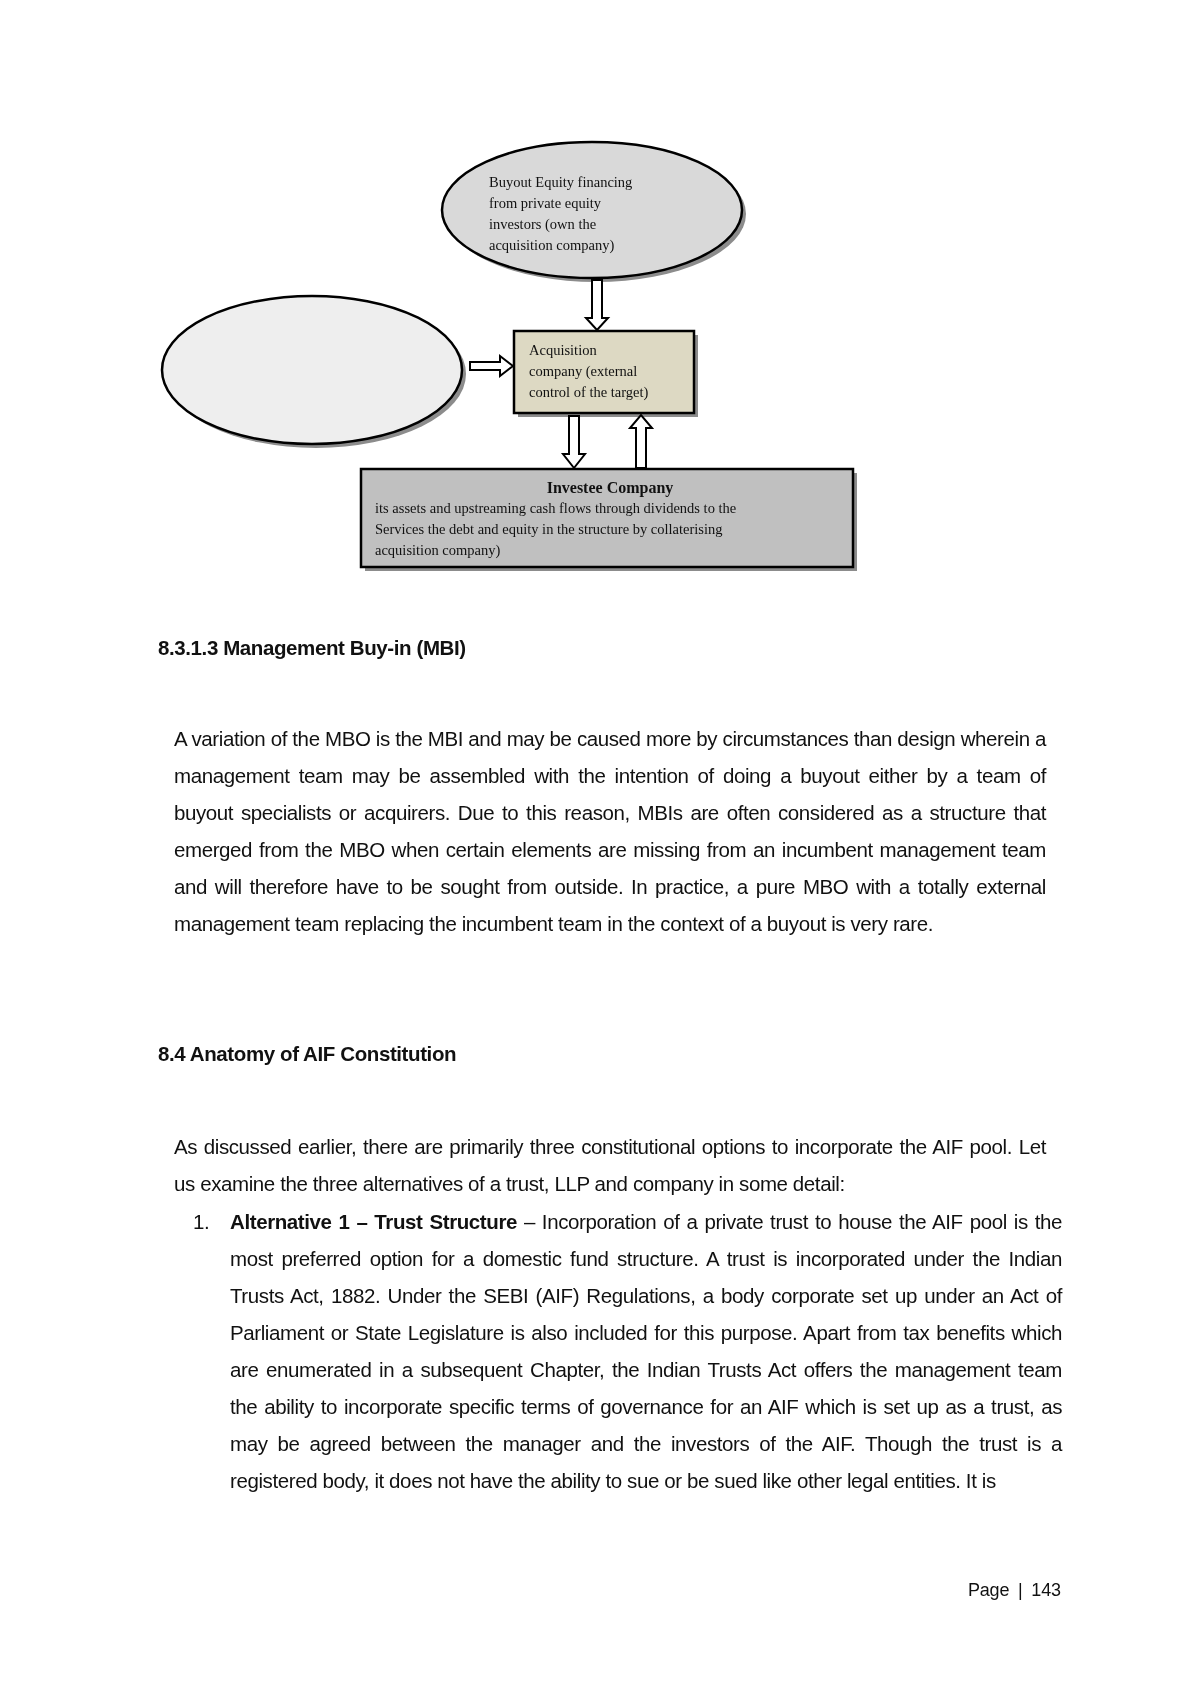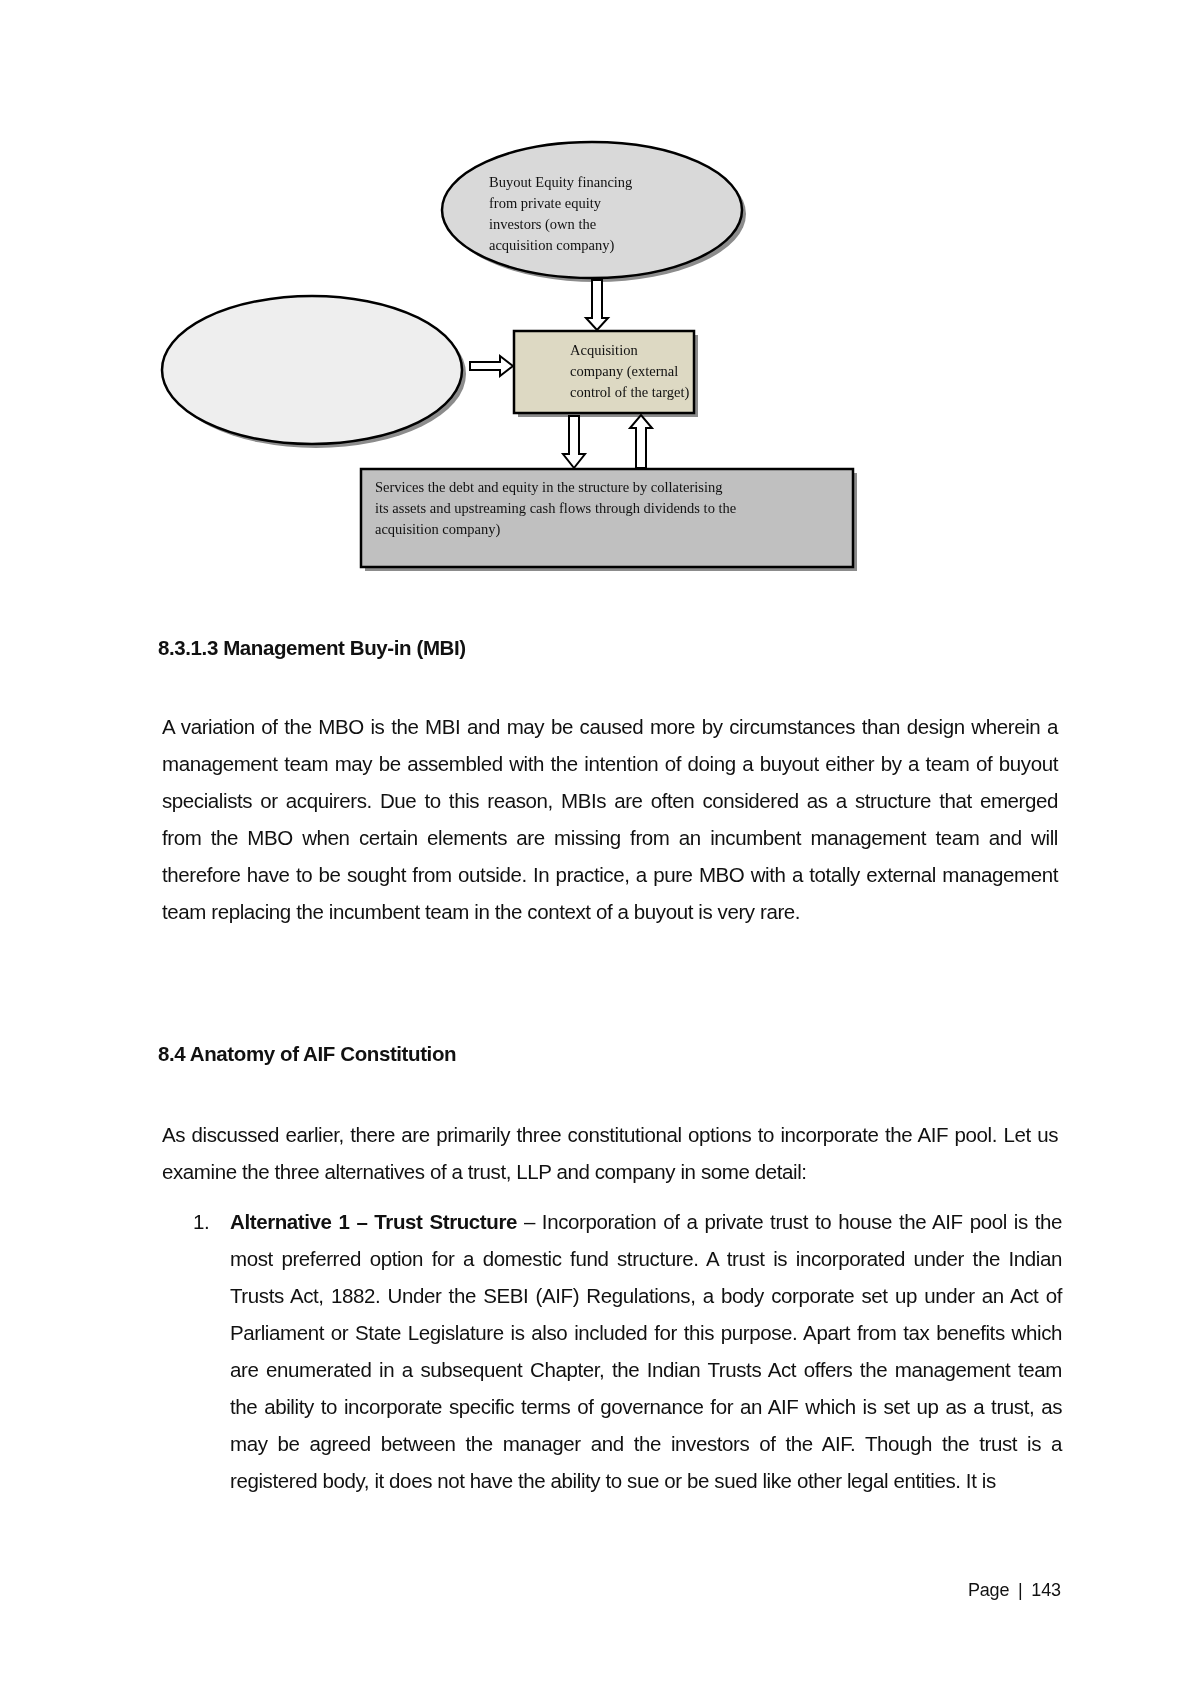--- a/index.html
+++ b/index.html
@@ -5,21 +5,21 @@
   html, body { margin: 0; padding: 0; background: #ffffff; }
   body { width: 1200px; height: 1696px; position: relative; overflow: hidden;
          font-family: "Liberation Sans", sans-serif; color: #111; }
   .diagram { position: absolute; left: 0; top: 0; width: 1105px; height: 580px; }
   .dtext { position: absolute; font-family: "Liberation Serif", serif; font-size: 14.5px; line-height: 21px; color: #111; }
   .dtext .ttl { font-weight: bold; font-size: 16px; display: block; }
   .body-text { position: absolute; left: 158px; width: 904px; font-size: 20.5px; line-height: 37px;
                font-family: "Liberation Sans Narrow", "Liberation Sans", sans-serif; letter-spacing: -0.4px; }
   .justify { text-align: justify; text-align-last: left; }
   h2 { position: absolute; left: 158px; margin: 0; font-size: 20.5px; font-weight: bold; letter-spacing: -0.4px; }
-  p { margin: 4px; }
+  p { margin: 16px; }
   .list { position: absolute; left: 158px; width: 904px; font-size: 20.5px; line-height: 37px; letter-spacing: -0.4px; }
   .list .num { position: absolute; left: 35px; top: 0; }
   .list .item-text { margin-left: 72px; text-align: justify; }
   .footer { position: absolute; left: 960px; top: 1580px; font-size: 18px; letter-spacing: -0.2px; margin-left: 8px; }
 </style>
 </head>
 <body>
 
 <div class="diagram">
   <svg width="1200" height="580" viewBox="0 0 1200 580">
@@ -57,29 +57,30 @@
   </svg>
 
   <div class="dtext" style="left:489px; top:172px;">
     <span style="display:block">Buyout Equity financing</span>
     <span style="display:block">from private equity</span>
     <span style="display:block">investors (own the</span>
     <span style="display:block">acquisition company)</span>
   </div>
 
 
-  <div class="dtext" style="left:529px; top:340px;margin-left:41px;">
+  <div class="dtext" style="left:529px; top:340px;">
     <span style="display:block">Acquisition</span>
     <span style="display:block">company (external</span>
     <span style="display:block">control of the target)</span>
   </div>
 
   <div class="dtext" style="left:375px; top:477px; width:470px;">
+    <span class="ttl" style="text-align:center;">Investee Company</span>
+    <span style="display:block">its assets and upstreaming cash flows through dividends to the</span>
     <span style="display:block">Services the debt and equity in the structure by collaterising</span>
-    <span style="display:block">its assets and upstreaming cash flows through dividends to the</span>
     <span style="display:block">acquisition company)</span>
   </div>
 </div>
 
 <h2 style="top:636px;">8.3.1.3 Management Buy-in (MBI)</h2>
 <div class="body-text justify" style="top:704px;">
   <p>A variation of the MBO is the MBI and may be caused more by circumstances than design wherein a management team may be assembled with the intention of doing a buyout either by a team of buyout specialists or acquirers. Due to this reason, MBIs are often considered as a structure that emerged from the MBO when certain elements are missing from an incumbent management team and will therefore have to be sought from outside. In practice, a pure MBO with a totally external management team replacing the incumbent team in the context of a buyout is very rare.</p>
 </div>
 
 <h2 style="top:1042px;">8.4 Anatomy of AIF Constitution</h2>

